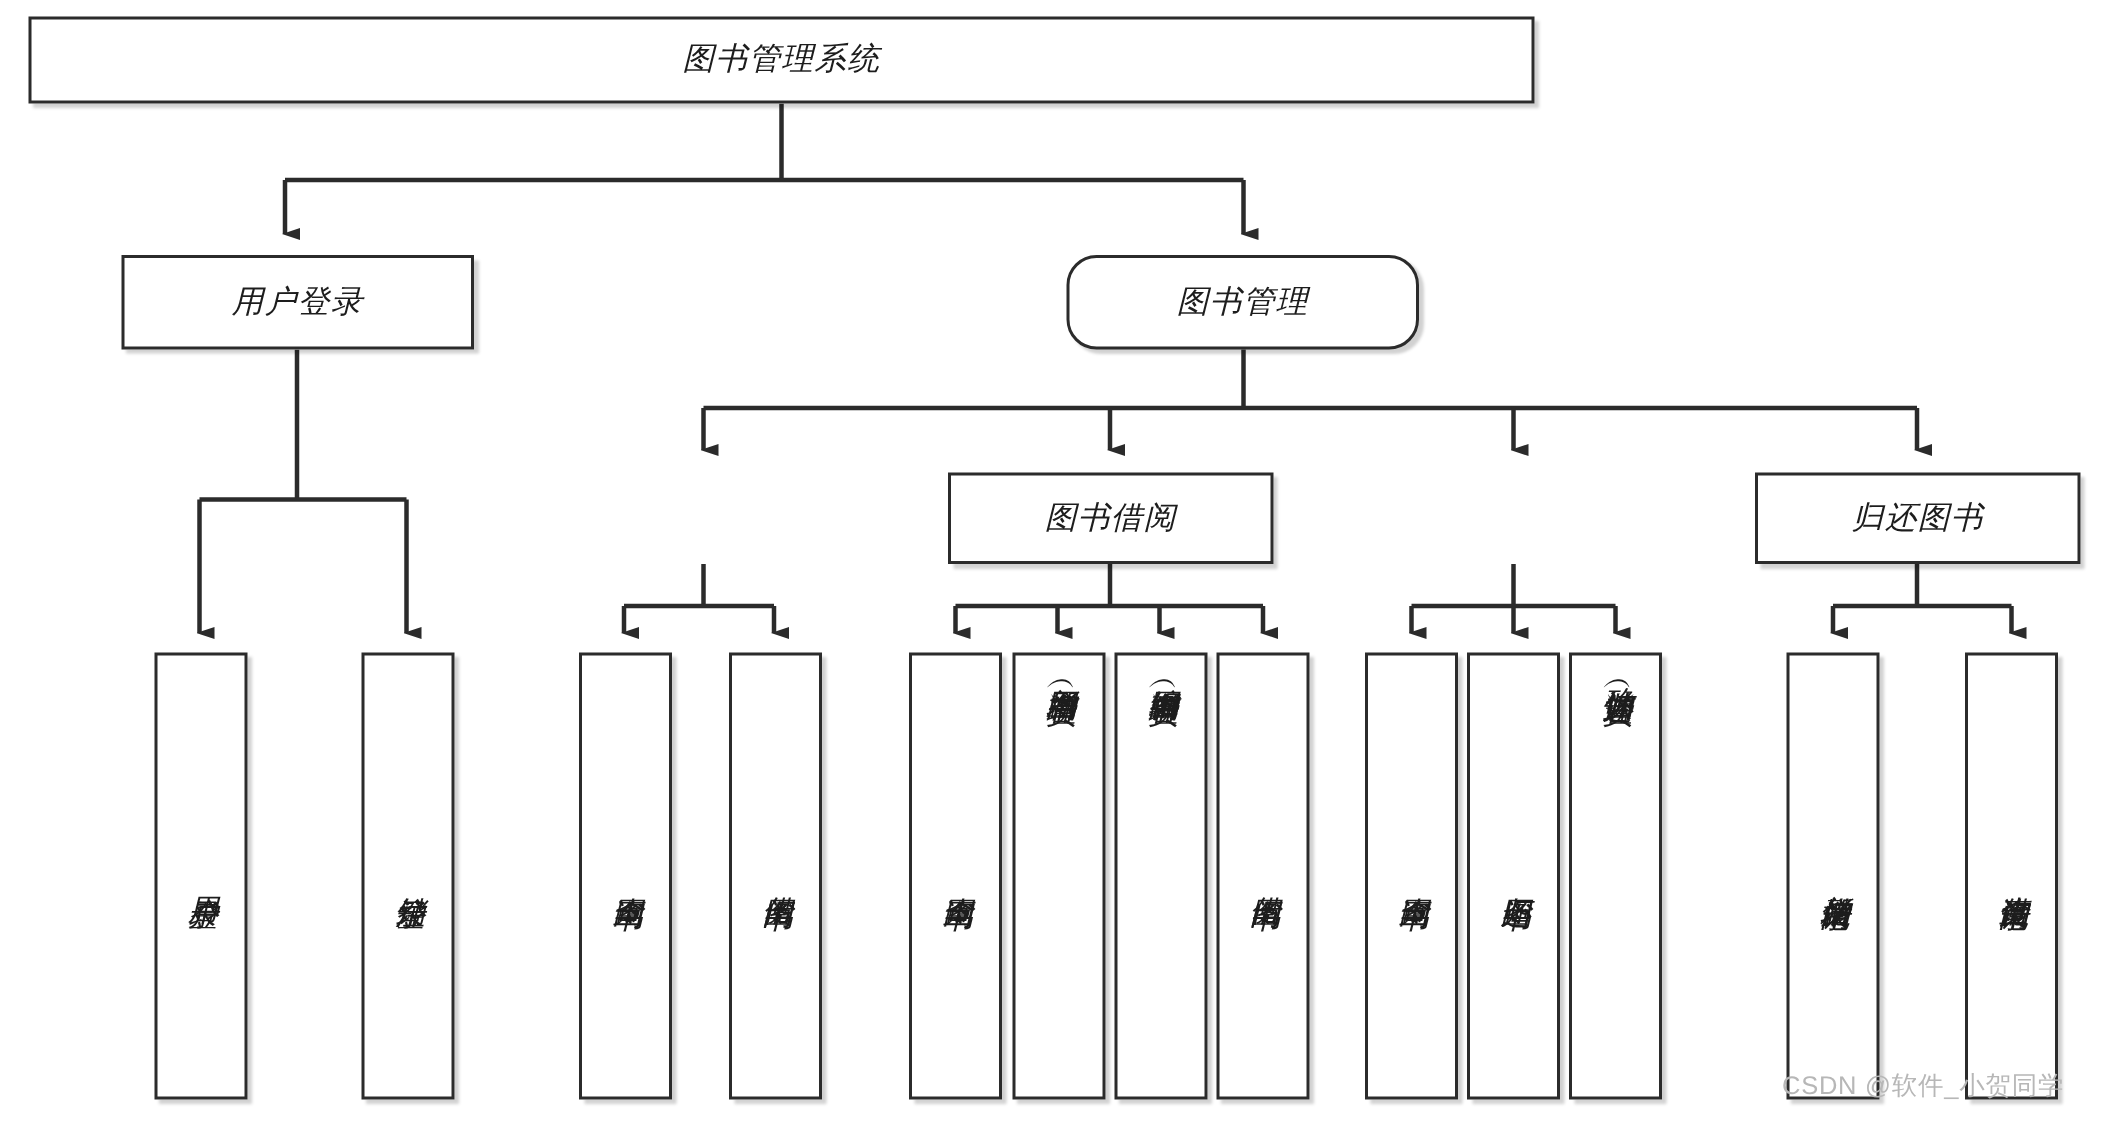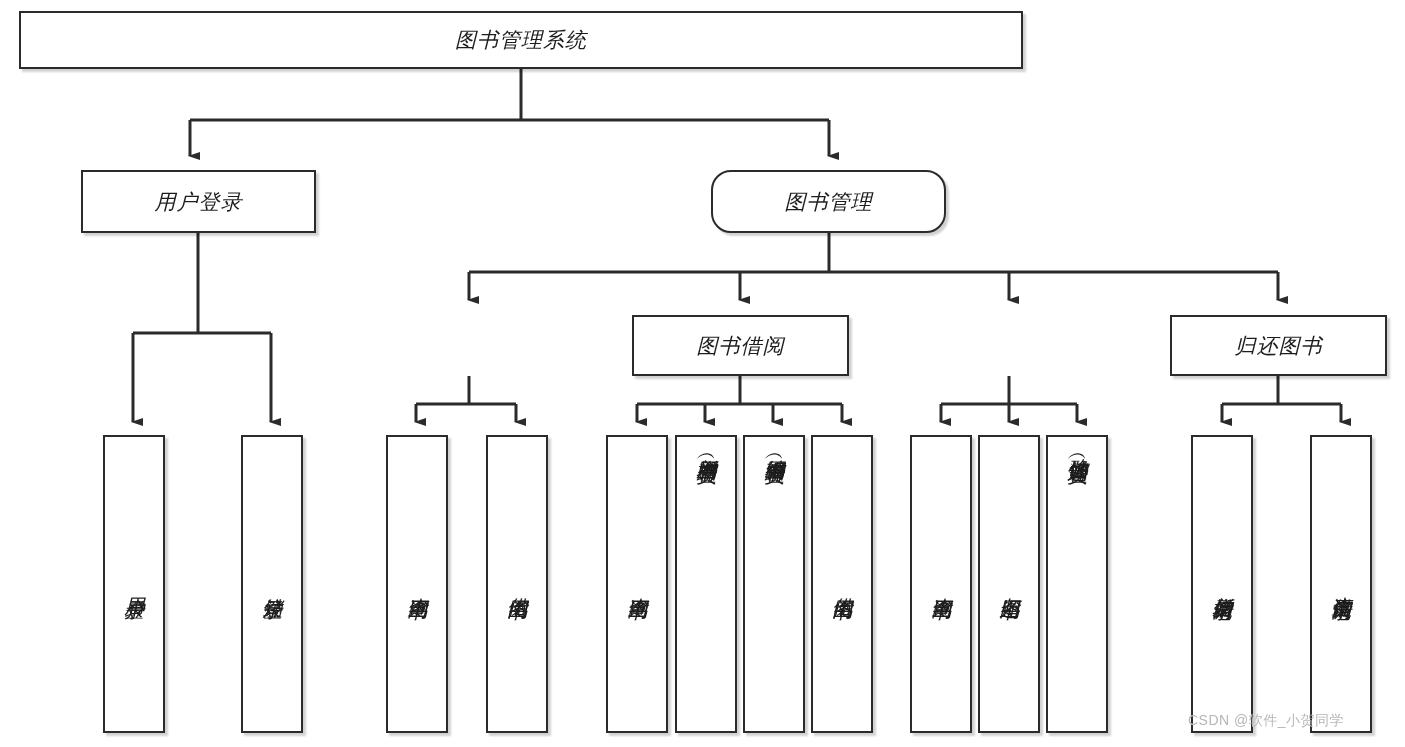--- a/index.html
+++ b/index.html
@@ -58,21 +58,21 @@
     white-space: nowrap;
   }
   .node.vert.centered {
     align-items: center;
     padding-top: 0;
   }
   .watermark {
     position: absolute;
     left: 1188px;
     top: 712px;
-    font-size: 14px;
+    font-size: 17px;
     color: #b7b7b7;
     white-space: nowrap;
     letter-spacing: 0.5px;
   }
 </style>
 </head>
 <body>
 
 <div id="diagram-root">
 

